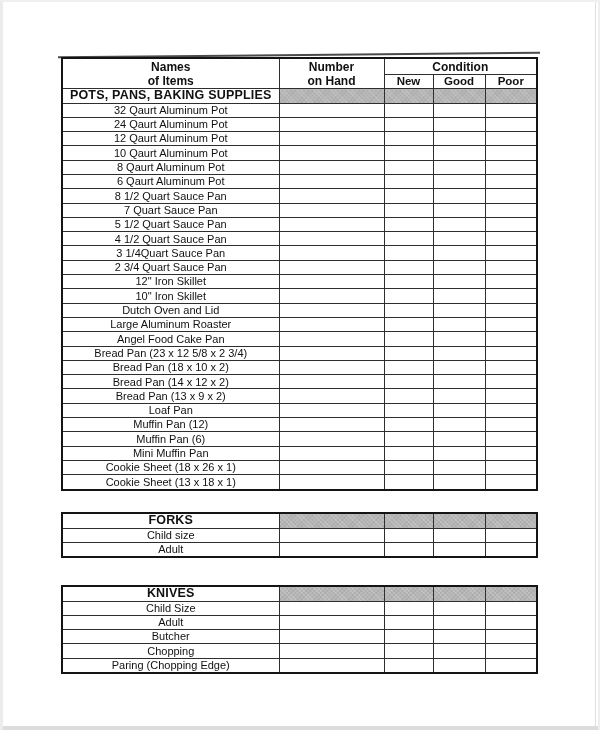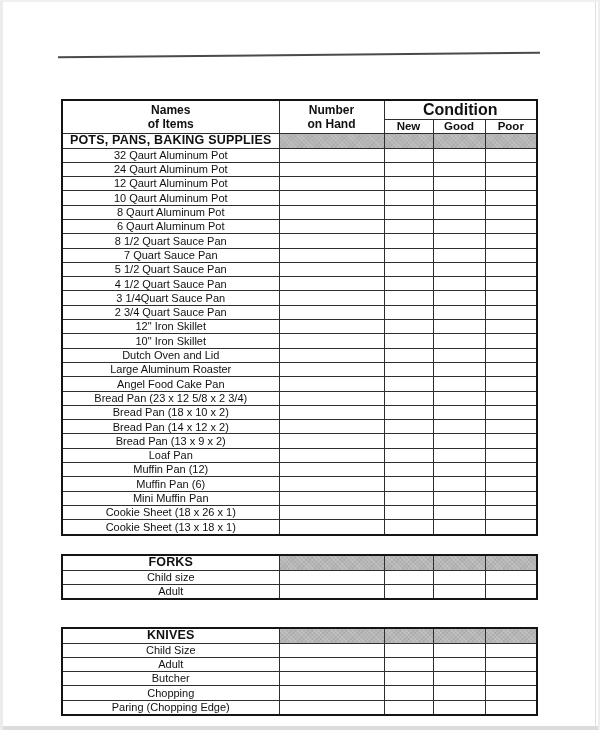--- a/index.html
+++ b/index.html
@@ -26,39 +26,38 @@
   .scan-line{
     position:absolute;left:55px;top:52px;width:482px;height:2px;
     background:#4a4a4a;transform:rotate(-0.55deg);
   }
   table.inv-table{
     position:absolute;left:58px;
     width:475px;
     border-collapse:collapse;
     table-layout:fixed;
     border:2px solid #141414;
-    margin-top:42px;
   }
   table.main{top:55px;}
   table.forks{top:510px;}
   table.knives{top:583px;}
   .inv-table th,.inv-table td{
     border:1px solid #2e2e2e;
     padding:0;
     margin:0;
     text-align:center;
     vertical-align:middle;
     overflow:hidden;
     white-space:nowrap;
   }
   .name-head,.num-head{
     font-weight:bold;font-size:12px;line-height:14px;
   }
   .cond-head{
-    font-weight:bold;font-size:16px;height:15px;
+    font-weight:bold;font-size:12px;height:15px;
   }
   .sub-head{
     font-weight:bold;font-size:11.5px;height:13px;line-height:13px;
   }
   .title-cell{
     font-weight:bold;font-size:12.5px;letter-spacing:.2px;
   }
   tr.section-row td{height:13.5px;line-height:13px;}
   tr.item-row td{height:13.3px;font-size:11px;line-height:12.5px;}
   td.shaded{

